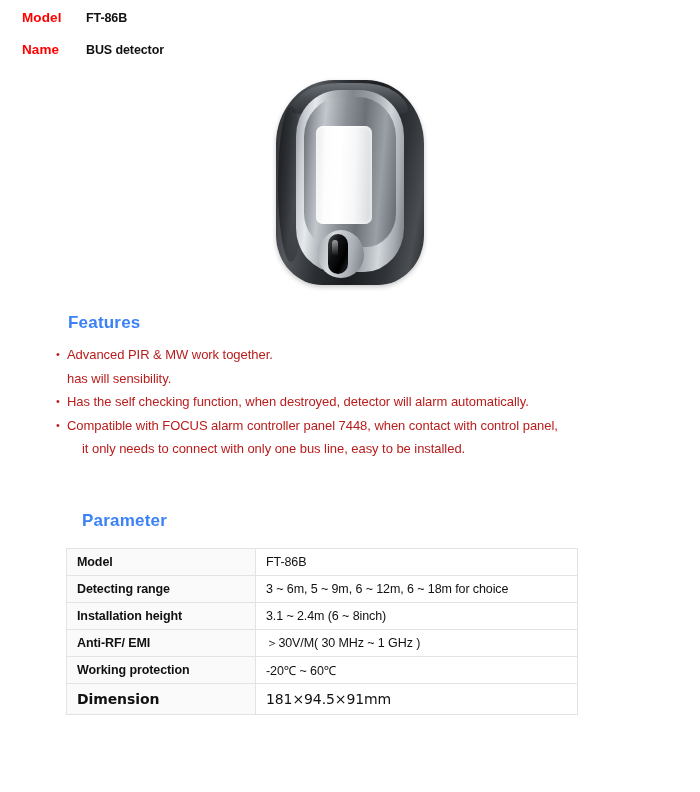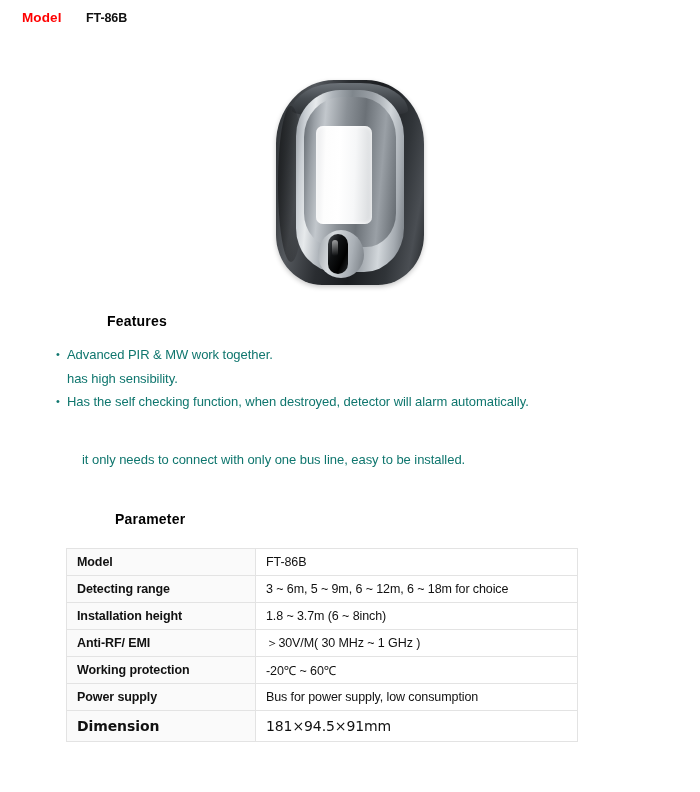--- a/index.html
+++ b/index.html
@@ -157,46 +157,44 @@
     top: 26px;
     width: 26px;
     height: 156px;
     border-radius: 50%;
     background: linear-gradient(90deg, rgba(0,0,0,0.45), rgba(0,0,0,0));
   }
 
   
   .section-heading {
     position: absolute;
-    color: #000000;
-    font-weight: bold;
-    font-size: 14px;
+    color: #3b82f6;
+    font-weight: bold;
+    font-size: 17px;
     letter-spacing: 0.2px;
-    margin-left: 39px;
   }
   #features-heading { left: 68px; top: 313px; }
-  #parameter-heading { left: 76px; top: 511px; }
+  #parameter-heading { left: 82px; top: 511px; }
 
   
   .features {
     position: absolute;
     left: 56px;
     top: 343px;
     width: 610px;
   }
   .feature-line {
     font-size: 13px;
     line-height: 23.6px;
-    color: #0f766e;
+    color: #b91c1c;
     white-space: nowrap;
     letter-spacing: -0.05px;
   }
   .feature-line.cont {
     padding-left: 26px;
-    margin-top: 34px;
   }
   .bullet {
     display: inline-block;
     width: 11px;
     font-size: 11px;
     vertical-align: 1px;
   }
 
   
   .param-table {
@@ -239,20 +237,24 @@
   }
   .param-table tr.row-wide td { height: 30px; }
 </style>
 </head>
 <body>
 
 <div class="header-block">
   <div class="header-row">
     <span class="header-label">Model</span>
     <span class="header-value">FT-86B</span>
+  </div>
+  <div class="header-row">
+    <span class="header-label">Name</span>
+    <span class="header-value">BUS detector</span>
   </div>
 </div>
 
 <div class="product-area">
   <div class="detector">
     <div class="shell"></div>
     <div class="shell-lip"></div>
     <div class="shell-shade"></div>
     <div class="chrome"></div>
     <div class="cavity"></div>
@@ -263,56 +265,55 @@
   </div>
 </div>
 
 <div class="section-heading" id="features-heading">Features</div>
 
 <div class="features">
   <div class="feature-line">
     <span class="bullet">•</span><span>Advanced PIR &amp; MW work together.</span>
   </div>
   <div class="feature-line">
-    <span class="bullet"></span><span>has high sensibility.</span>
+    <span class="bullet"></span><span>has will sensibility.</span>
   </div>
   <div class="feature-line">
     <span class="bullet">•</span><span>Has the self checking function, when destroyed, detector will alarm automatically.</span>
   </div>
+  <div class="feature-line">
+    <span class="bullet">•</span><span>Compatible with FOCUS alarm controller panel 7448, when contact with control panel,</span>
+  </div>
   <div class="feature-line cont">
     <span>it only needs to connect with only one bus line, easy to be installed.</span>
   </div>
 </div>
 
 <div class="section-heading" id="parameter-heading">Parameter</div>
 
 <table class="param-table">
   <tbody>
     <tr>
       <td class="key">Model</td>
       <td class="val">FT-86B</td>
     </tr>
     <tr>
       <td class="key">Detecting range</td>
       <td class="val">3 ~ 6m, 5 ~ 9m, 6 ~ 12m, 6 ~ 18m for choice</td>
     </tr>
     <tr>
       <td class="key">Installation height</td>
-      <td class="val">1.8 ~ 3.7m (6 ~ 8inch)</td>
+      <td class="val">3.1 ~ 2.4m (6 ~ 8inch)</td>
     </tr>
     <tr>
       <td class="key">Anti-RF/ EMI</td>
       <td class="val">＞30V/M( 30 MHz ~ 1 GHz )</td>
     </tr>
     <tr>
       <td class="key">Working protection</td>
       <td class="val">-20℃ ~ 60℃</td>
-    </tr>
-    <tr>
-      <td class="key">Power supply</td>
-      <td class="val">Bus for power supply, low consumption</td>
     </tr>
     <tr class="row-wide">
       <td class="key">Dimension</td>
       <td class="val">181×94.5×91mm</td>
     </tr>
   </tbody>
 </table>
 
 </body></html>

